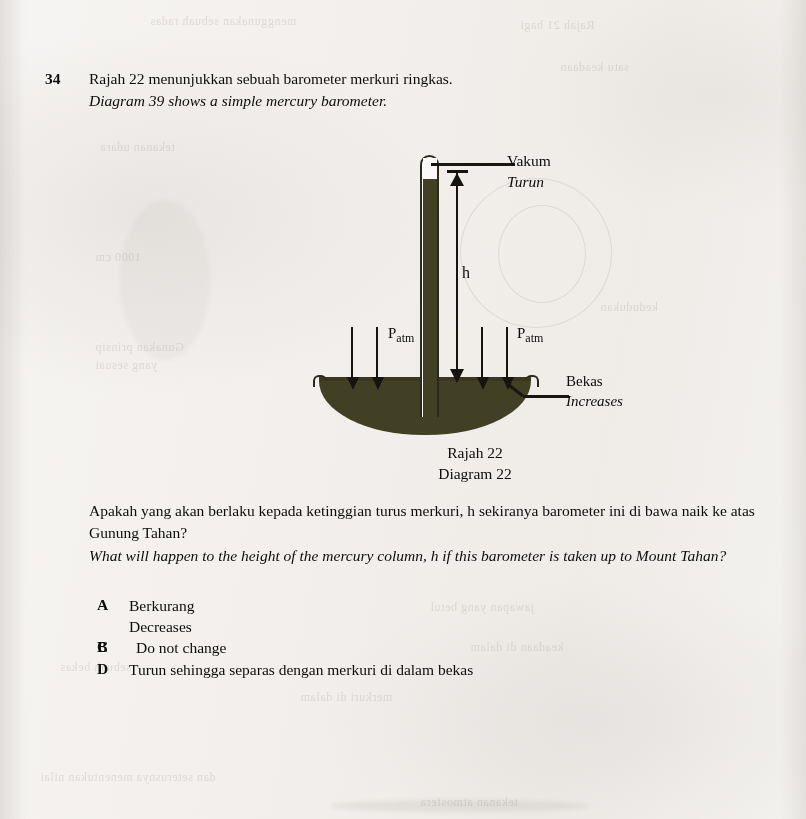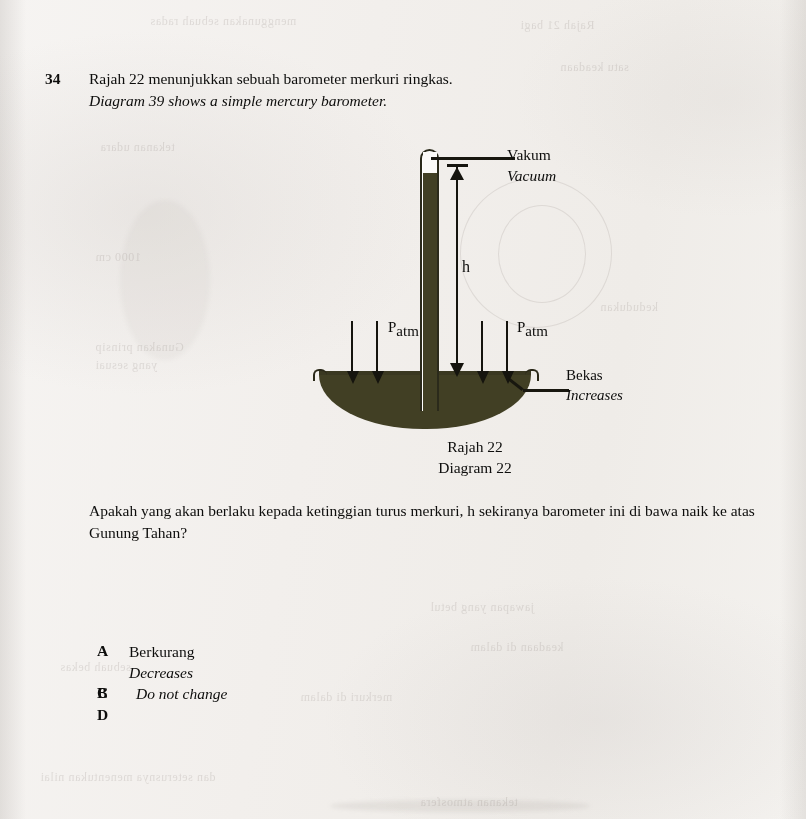--- a/index.html
+++ b/index.html
@@ -81,21 +81,21 @@
     width: 700px;
     font-size: 15.5px;
     line-height: 1.42;
   }
   .stem .en { font-style: italic; }
 
   
   .diagram {
     position: absolute;
     left: 255px;
-    top: 133px;
+    top: 139px;
     width: 440px;
     height: 350px;
   }
   .bowl {
     position: absolute;
     left: 64px;
     top: 240px;
     width: 212px;
     height: 56px;
     background: #413f24;
@@ -248,21 +248,21 @@
     width: 0; height: 0;
     border-left: 6px solid transparent;
     border-right: 6px solid transparent;
     border-top: 13px solid #15140e;
   }
   .p-label {
     position: absolute;
     font-size: 15px;
     white-space: nowrap;
   }
-  .p-label sub { font-size: 15px; }
+  .p-label sub { font-size: 12px; }
 
   .fig-caption {
     position: absolute;
     left: 0;
     top: 303px;
     width: 440px;
     text-align: center;
     font-size: 15.5px;
     line-height: 1.36;
   }
@@ -286,22 +286,22 @@
     width: 640px;
     font-size: 15.5px;
   }
   .opt { position: relative; margin-bottom: 1px; }
   .opt-letter {
     position: absolute;
     left: 8px;
     top: 0;
     font-weight: bold;
   }
-  .opt-ms { margin-left: 40px; line-height: 1.33; margin-top: 46px; }
-  .opt-en { margin-left: 40px; font-style: italic; line-height: 1.33; }
+  .opt-ms { margin-left: 40px; line-height: 1.33; }
+  .opt-en { margin-left: 40px; line-height: 1.33; }
   .opt.indent-en .opt-en { margin-left: 47px; }
 </style>
 </head>
 <body>
 
 <div class="page-surface"></div>
 <div class="edge-shade"></div>
 <div class="edge-shade right"></div>
 
 <div class="ghost" style="left:150px; top:14px;">menggunakan sebuah radas</div>
@@ -339,21 +339,21 @@
     <div class="bowl-lip-l"></div>
     <div class="bowl-lip-r"></div>
 
     <div class="tube"></div>
     <div class="tube-inner-gap"></div>
     <div class="mercury-col"></div>
 
     <div class="vac-leader"></div>
     <div class="vac-label">
       <div>Vakum</div>
-      <div class="en">Vacuum</div>
+      <div class="en">Turun</div>
     </div>
 
     <div class="cont-leader-d"></div>
     <div class="cont-leader"></div>
     <div class="cont-label">
       <div>Bekas</div>
       <div class="en">Increases</div>
     </div>
 
     <div class="h-cap"></div>
@@ -375,33 +375,35 @@
     <div class="p-label" style="left:262px; top:186px;"><span>P</span><sub>atm</sub></div>
 
     <div class="fig-caption">
       <div>Rajah 22</div>
       <div class="en">Diagram 22</div>
     </div>
   </div>
 
   <div class="question">
     <div>Apakah yang akan berlaku kepada ketinggian turus merkuri, h sekiranya barometer ini di bawa naik ke atas Gunung Tahan?</div>
+    <div class="en">What will happen to the height of the mercury column, h if this barometer is taken up to Mount Tahan?</div>
   </div>
 
   <div class="options">
     <div class="opt">
       <span class="opt-letter">A</span>
       <div class="opt-ms">Berkurang</div>
       <div class="opt-en">Decreases</div>
     </div>
     <div class="opt">
       <span class="opt-letter">B</span>
     </div>
     <div class="opt indent-en">
       <span class="opt-letter">C</span>
       <div class="opt-en">Do not change</div>
     </div>
     <div class="opt">
       <span class="opt-letter">D</span>
+      <div class="opt-ms">Turun sehingga separas dengan merkuri di dalam bekas</div>
     </div>
   </div>
 
 </div>
 
 </body></html>

